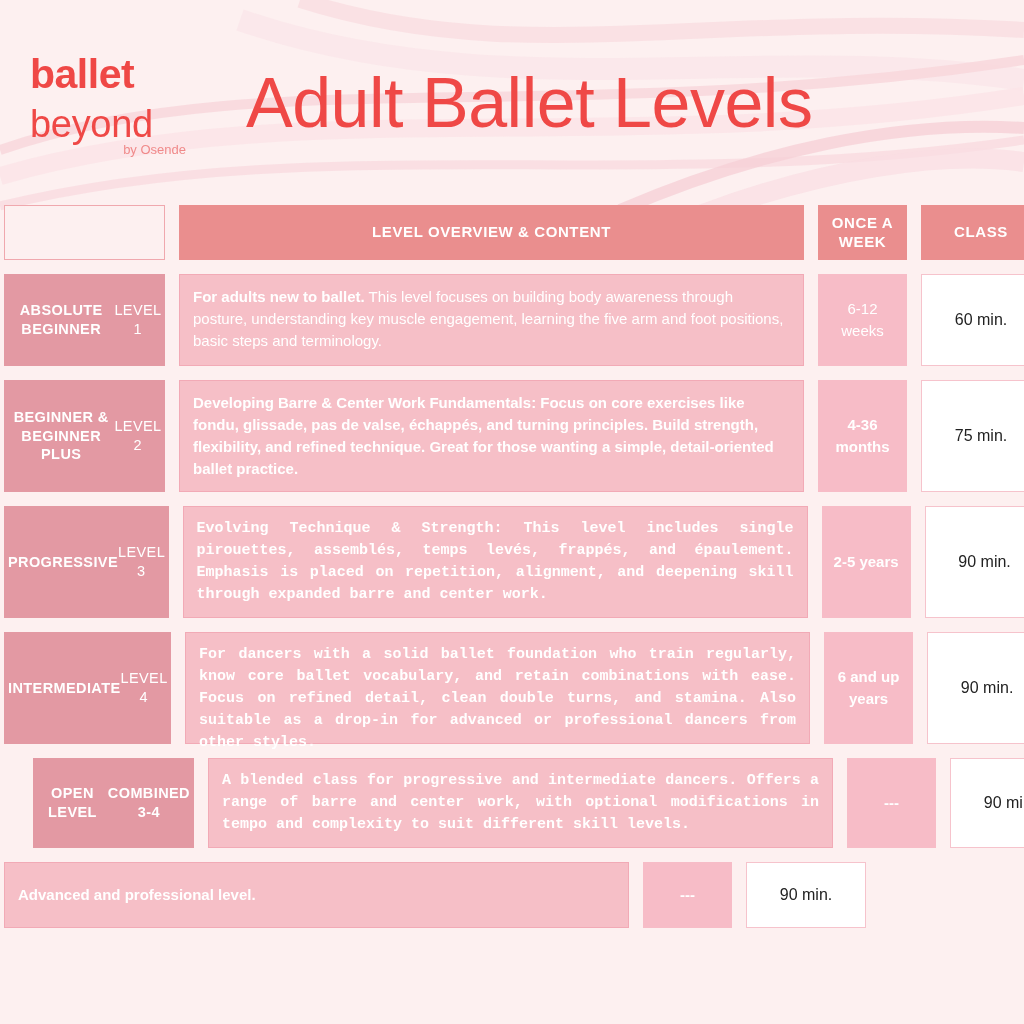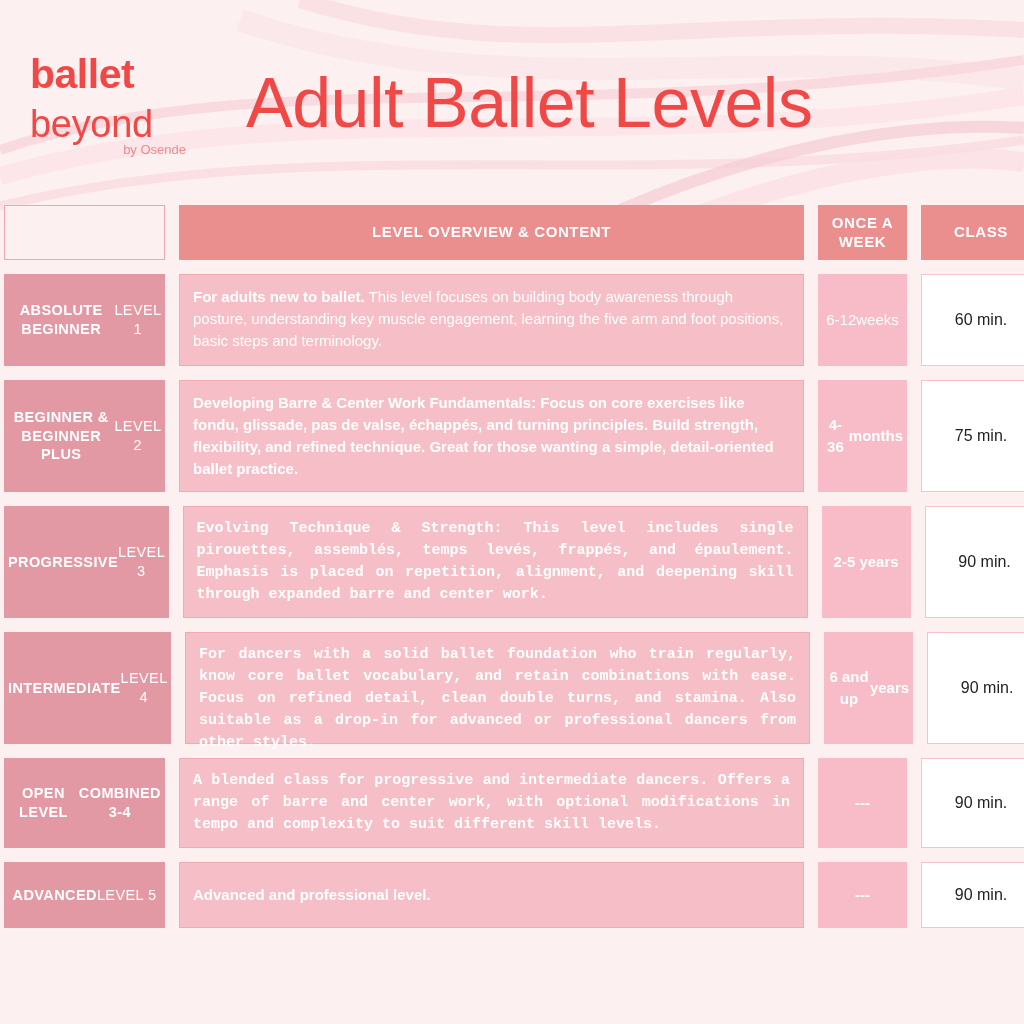--- a/index.html
+++ b/index.html
@@ -147,21 +147,21 @@
     line-height: 1.47;
   }
   .content-cell.justify { text-align: justify; font-family: Liberation Mono, monospace; }
   .content-cell .lead { font-weight: bold; }
   .content-cell.allbold { font-weight: bold; }
 
   
   .freq-cell {
     background: #f7bcc7;
     color: #ffffff;
-    flex-direction: row;
+    flex-direction: column;
     font-size: 15px;
     line-height: 1.45;
     padding: 4px;
   }
   .freq-cell.bolded { font-weight: bold; }
 
   
   .class-cell {
     background: #ffffff;
     border: 1px solid #f6c3cc;
@@ -246,38 +246,34 @@
       <span class="lv-num">LEVEL 4</span>
     </div>
     <div class="cell c-content content-cell allbold justify"><span>For dancers with a solid ballet foundation who train regularly, know core ballet vocabulary, and retain combinations with ease. Focus on refined detail, clean double turns, and stamina. Also suitable as a drop-in for advanced or professional dancers from other styles.</span></div>
     <div class="cell c-freq freq-cell bolded">
       <span>6 and up</span>
       <span>years</span>
     </div>
     <div class="cell c-class class-cell">90 min.</div>
   </div>
 
-  <div class="trow" style="height:90px;">
+  <div class="trow" style="height:90px;margin-left:29px;">
     <div class="cell c-level level-cell">
       <span class="lv-name">OPEN LEVEL</span>
       <span class="lv-name">COMBINED 3-4</span>
     </div>
     <div class="cell c-content content-cell allbold justify"><span>A blended class for progressive and intermediate dancers. Offers a range of barre and center work, with optional modifications in tempo and complexity to suit different skill levels.</span></div>
     <div class="cell c-freq freq-cell bolded">
       <span>---</span>
       <span></span>
     </div>
     <div class="cell c-class class-cell">90 min.</div>
   </div>
 
   <div class="trow" style="height:66px;">
-    <div class="cell c-level level-cell">
-      <span class="lv-name">ADVANCED</span>
-      <span class="lv-num">LEVEL 5</span>
-    </div>
     <div class="cell c-content content-cell allbold" style="display:flex;align-items:center;justify-content:flex-start;">
         <span>Advanced and professional level.</span>
       </div>
     <div class="cell c-freq freq-cell bolded">
       <span>---</span>
       <span></span>
     </div>
     <div class="cell c-class class-cell">90 min.</div>
   </div>
 

